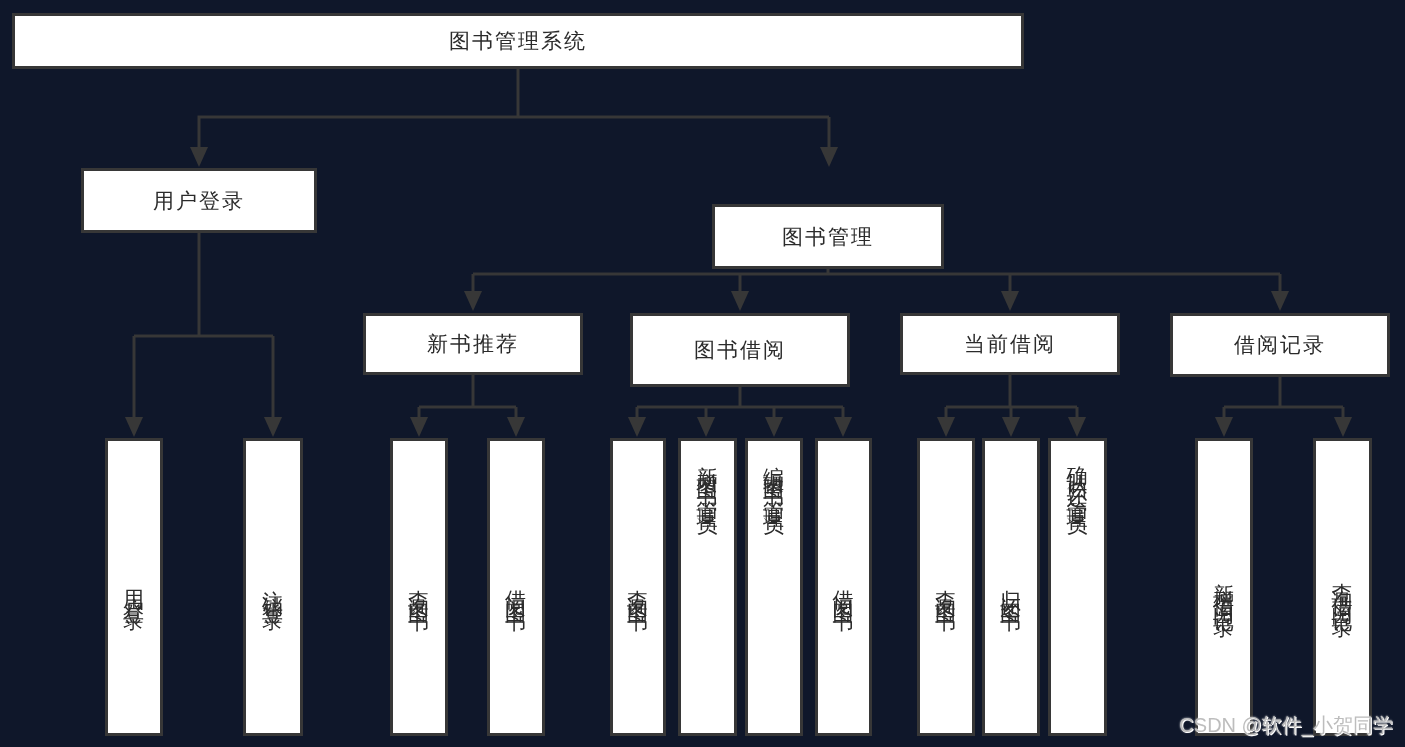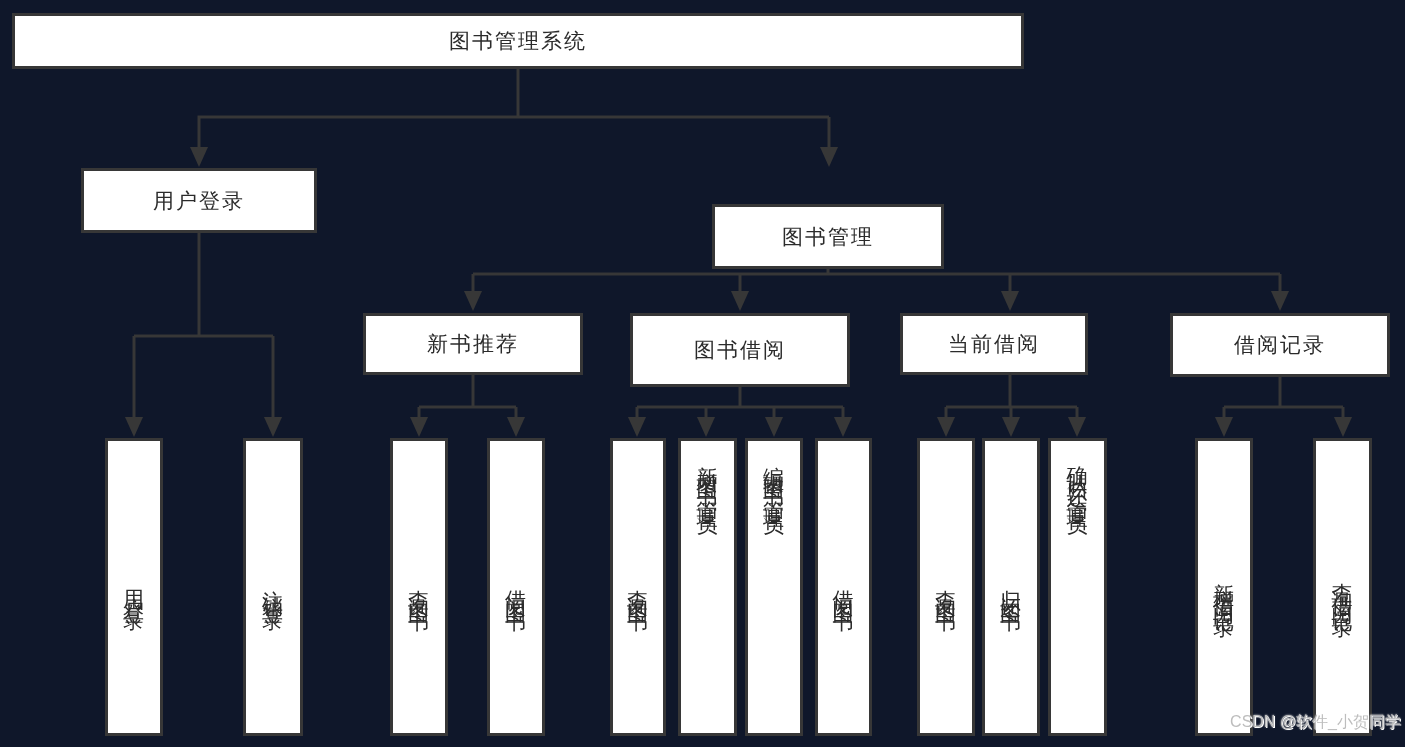--- a/index.html
+++ b/index.html
@@ -49,44 +49,44 @@
     padding-top: 8px;
   }
   
   #n-root          { left: 12px;  top: 13px;  width: 1012px; height: 56px; }
   
   #n-user-login    { left: 81px;  top: 168px; width: 236px; height: 65px; }
   #n-book-mgmt     { left: 712px; top: 157px; width: 232px; height: 65px; margin-top: 47px; }
   
   #n-new-books     { left: 363px; top: 313px; width: 220px; height: 62px; text-align: center; }
   #n-book-borrow   { left: 630px; top: 313px; width: 220px; height: 74px; }
-  #n-cur-borrow    { left: 900px; top: 313px; width: 188px; height: 62px; text-align: center; }
+  #n-cur-borrow    { left: 900px; top: 313px; width: 220px; height: 62px; text-align: center; }
   #n-borrow-rec    { left: 1170px;top: 313px; width: 220px; height: 64px; }
   
   .leaf            { top: 438px; height: 298px; }
   #n-l-login       { left: 105px;  width: 58px; }
   #n-l-logout      { left: 243px;  width: 60px; }
   #n-l-query1      { left: 390px;  width: 58px; }
   #n-l-borrow1     { left: 487px;  width: 58px; }
   #n-l-query2      { left: 610px;  width: 56px; }
   #n-l-add-book    { left: 678px;  width: 59px; }
   #n-l-edit-book   { left: 745px;  width: 58px; }
   #n-l-borrow2     { left: 815px;  width: 57px; }
   #n-l-query3      { left: 917px;  width: 58px; }
   #n-l-return      { left: 982px;  width: 58px; }
   #n-l-confirm     { left: 1048px; width: 59px; }
   #n-l-add-rec     { left: 1195px; width: 58px; }
   #n-l-query-rec   { left: 1313px; width: 59px; }
   
   #watermark {
     position: absolute;
-    right: 4px;
+    right: 12px;
     top: 712px;
     z-index: 3;
-    font-size: 16px;
+    font-size: 20px;
     color: #bdbdbd;
     text-shadow: 0 0 2px #ffffff, 1px 1px 0 #ffffff;
     white-space: nowrap;
   }
 </style>
 </head>
 <body>
 
 <div id="stage">
 

